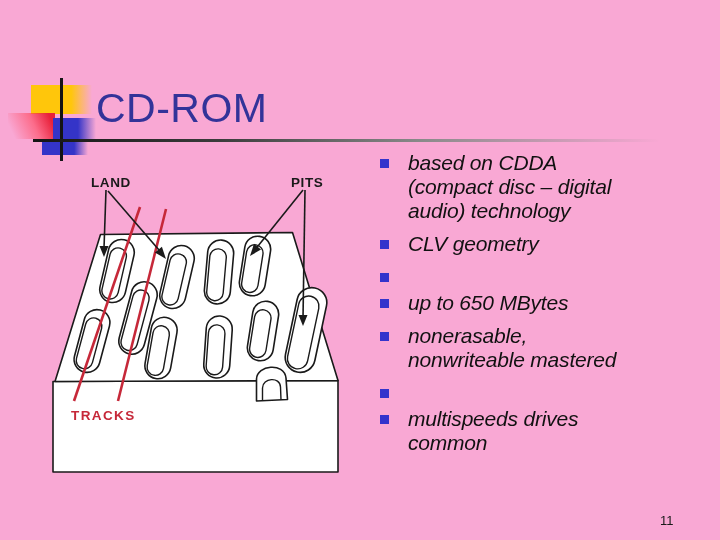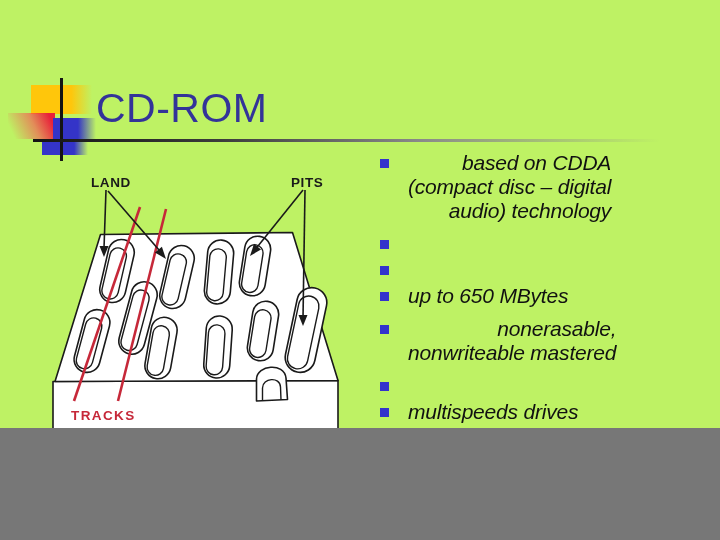--- a/index.html
+++ b/index.html
@@ -1,18 +1,18 @@
 <!DOCTYPE html>
 <html><head>
 <meta charset="utf-8">
 <style>
   html,body{margin:0;padding:0;background:#777;}
   #slide{
-    position:relative;width:720px;height:428px;background:#bef264;
-    overflow:hidden;font-family:"Liberation Sans", sans-serif;text-align:right;
+    position:relative;width:720px;height:540px;background:#f9a8d4;
+    overflow:hidden;font-family:"Liberation Sans", sans-serif;
   }
   
   .sq{position:absolute;}
   #sq-yellow{left:31px;top:85px;width:61px;height:29px;
     background:linear-gradient(90deg,#FFC60B 0%,#FFC60B 66%,rgba(255,198,11,0) 100%);z-index:1;}
   #sq-red{left:8px;top:113px;width:47px;height:26px;
     background:linear-gradient(245deg,#E8213A 12%,rgba(255,60,80,.55) 45%,rgba(255,255,255,0) 88%);z-index:2;}
   #sq-blue-upper{left:53px;top:118px;width:43px;height:23px;
     background:linear-gradient(90deg,#3434C8 0%,#3434C8 58%,rgba(52,52,200,0) 100%);z-index:3;}
   #sq-blue-lower{left:42px;top:140px;width:46px;height:15px;
@@ -126,20 +126,21 @@
 
   <div id="bullet-list">
     <div class="bullet-item">
       <span class="bullet-marker"></span>
       <div class="bullet-text">based on CDDA
 (compact disc – digital
 audio) technology</div>
     </div>
     <div class="bullet-item">
       <span class="bullet-marker"></span>
+      <div class="bullet-text">CLV geometry</div>
     </div>
     <div class="bullet-item">
       <span class="bullet-marker"></span>
     </div>
     <div class="bullet-item">
       <span class="bullet-marker"></span>
       <div class="bullet-text">up to 650 MBytes</div>
     </div>
     <div class="bullet-item">
       <span class="bullet-marker"></span>

